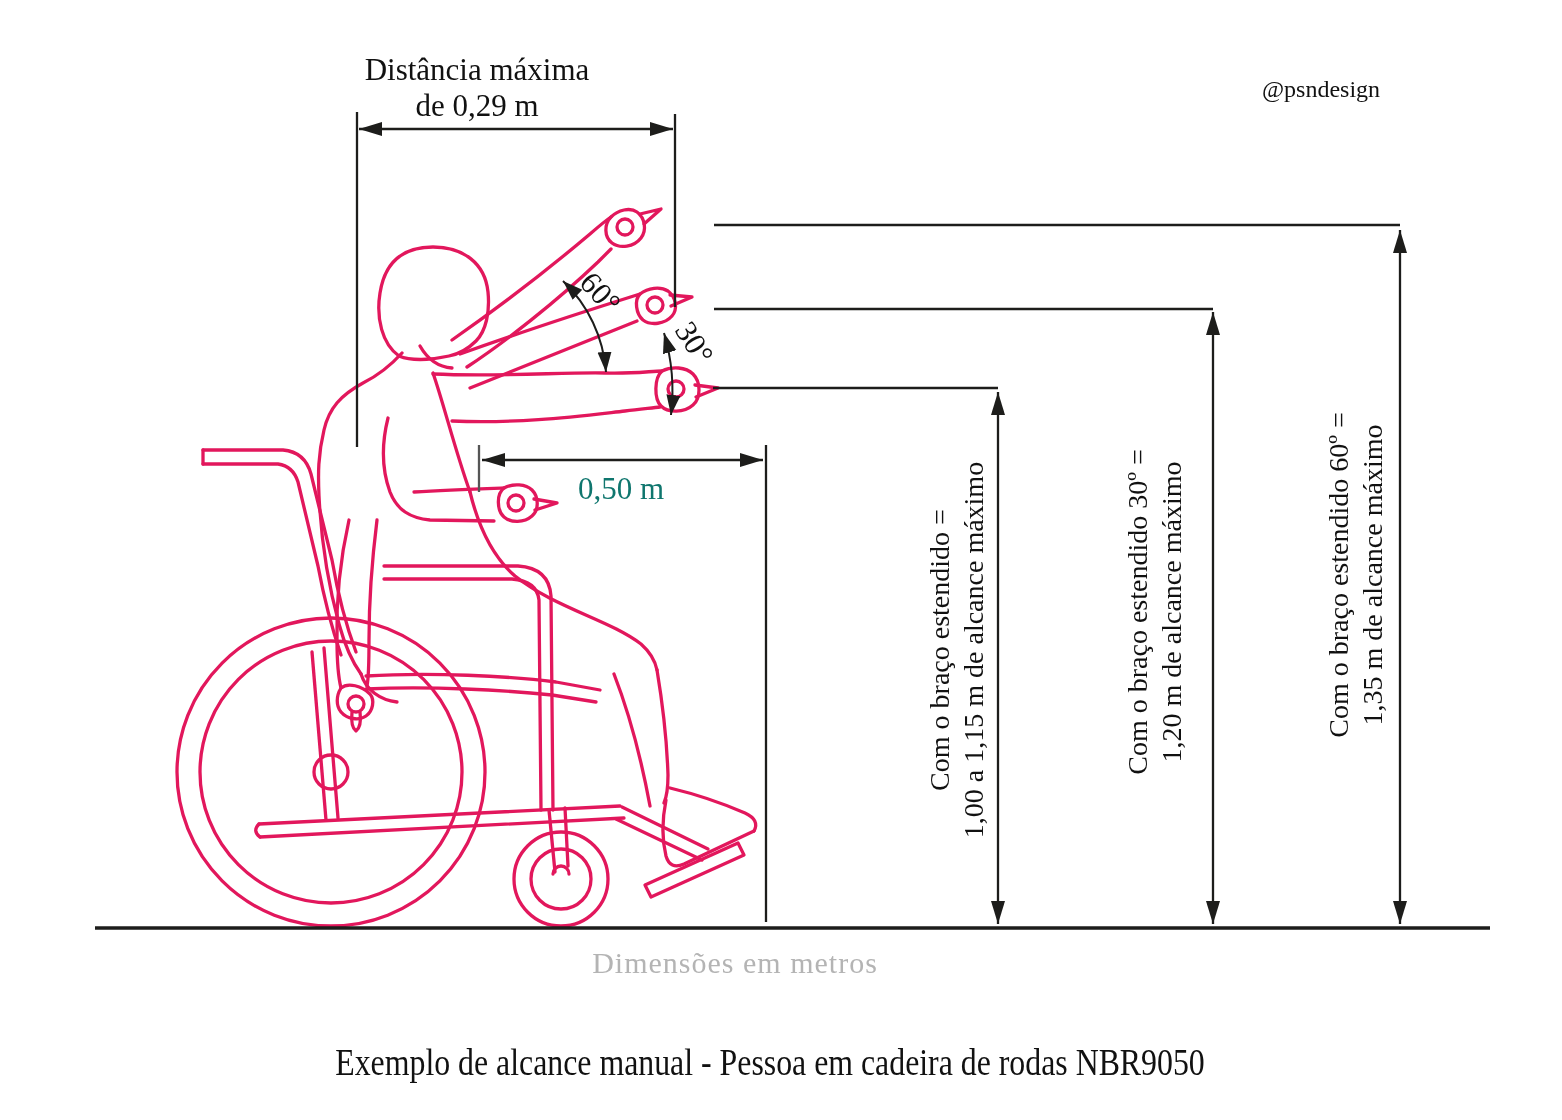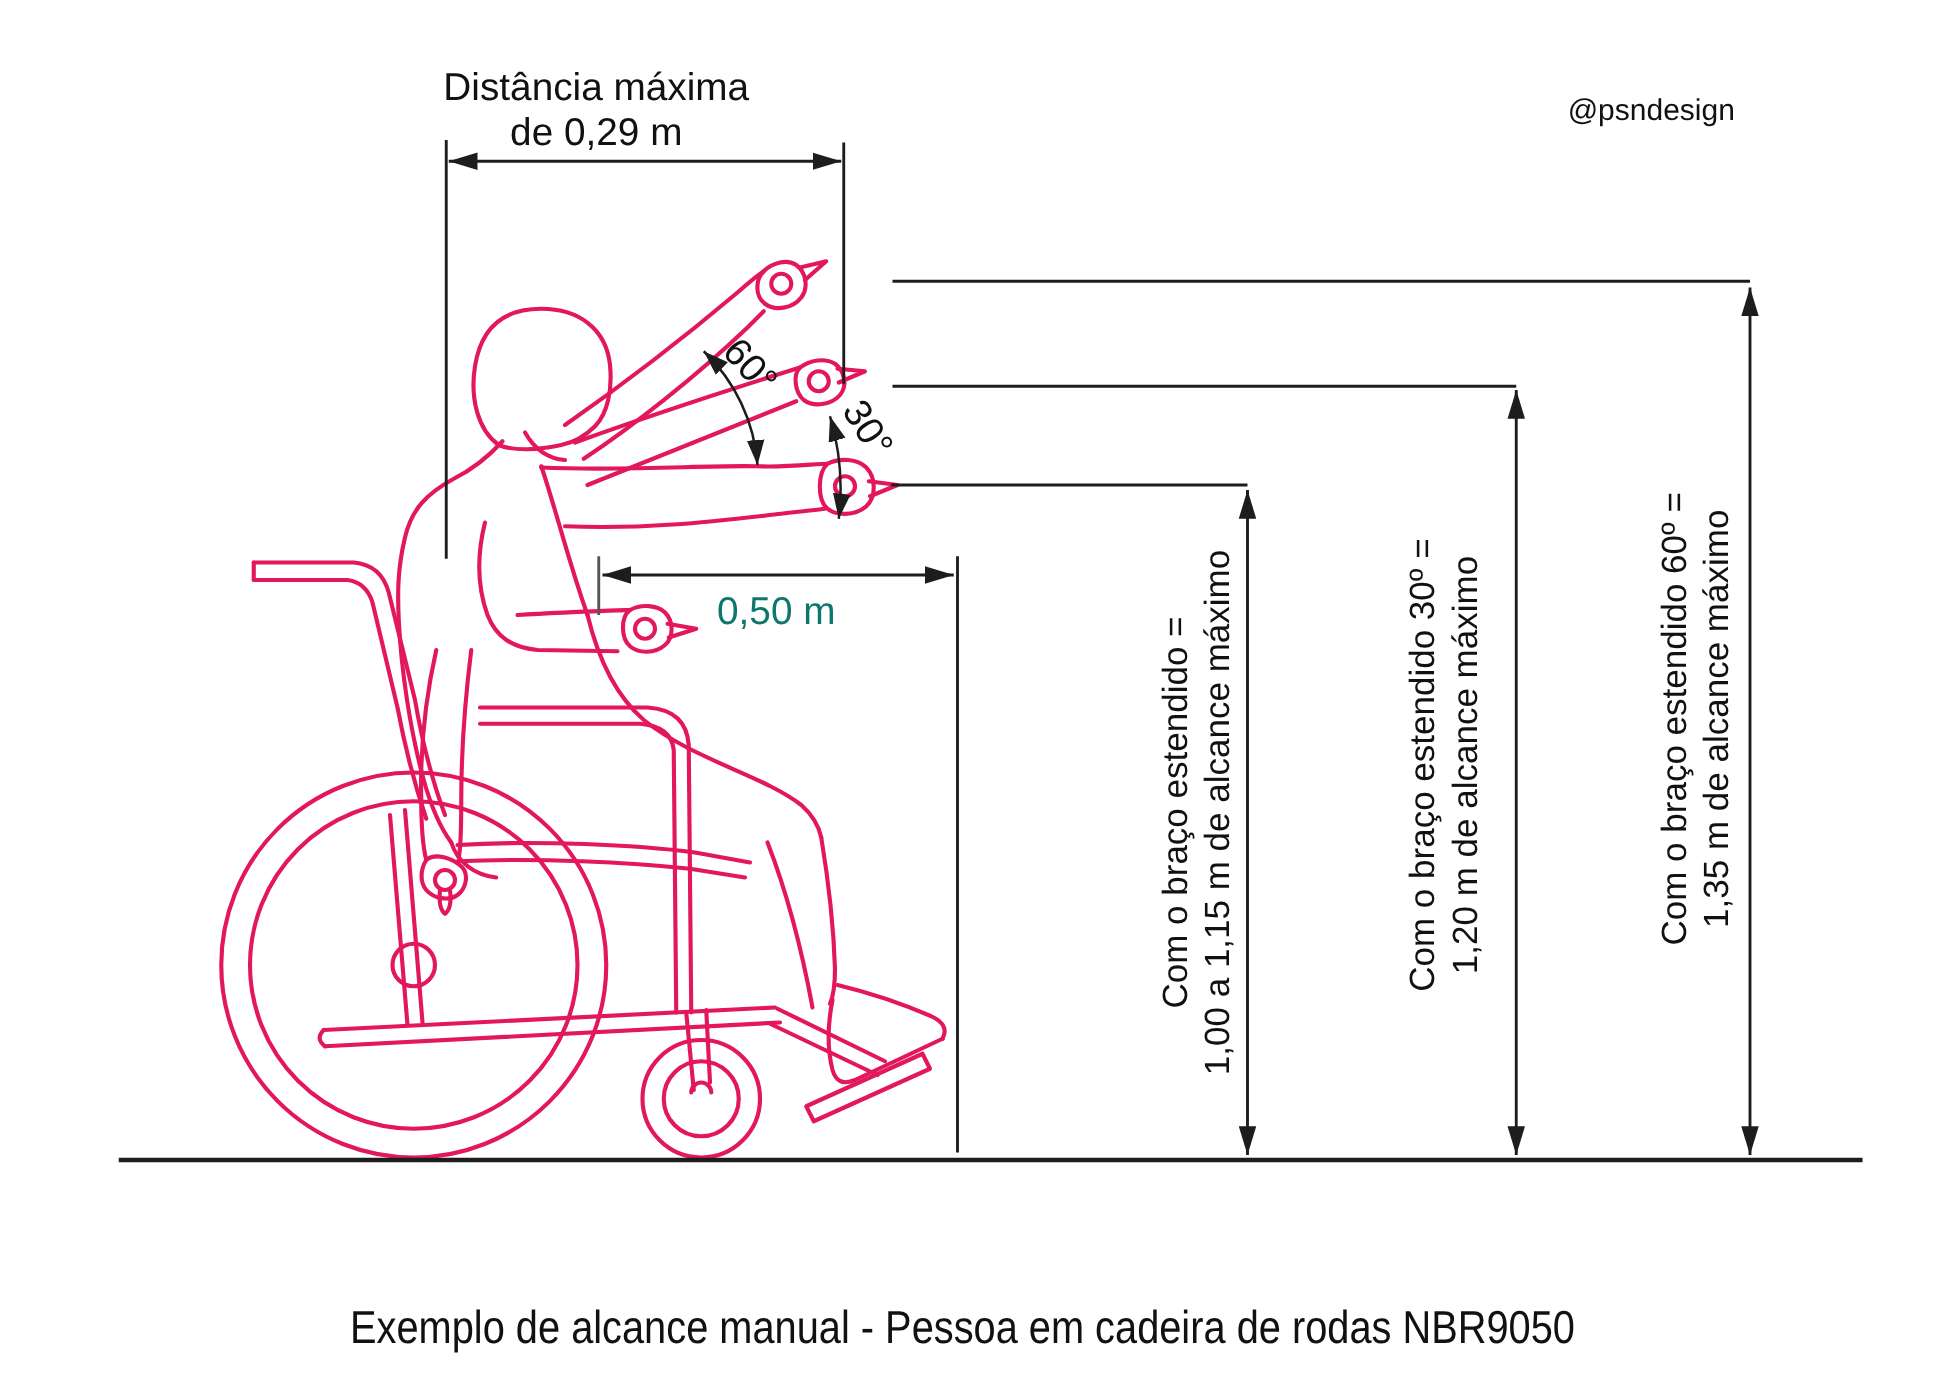--- a/index.html
+++ b/index.html
@@ -1,18 +1,18 @@
 <!DOCTYPE html>
 <html><head>
 <meta charset="utf-8">
 <style>
   html,body{margin:0;padding:0;background:#ffffff;}
   .stage{
     position:relative;width:1562px;height:1120px;background:#ffffff;
-    font-family:Liberation Sans, sans-serif;color:#111;overflow:hidden;
+    font-family:Liberation Serif, serif;color:#111;overflow:hidden;
   }
   .stage svg{position:absolute;left:0;top:0;}
   .lbl{position:absolute;white-space:nowrap;}
   .dim-top{
     left:477px;top:52px;transform:translateX(-50%);
     text-align:center;font-size:31px;line-height:1.15;color:#111;
   }
   .credit{left:1321px;top:89px;transform:translate(-50%,-50%);font-size:24px;color:#111;}
   .dim-050{left:621px;top:489px;transform:translate(-50%,-50%);font-size:31px;color:#0f766e;}
   .angle-60{left:600px;top:293px;transform:translate(-50%,-50%) rotate(48deg);font-size:31px;color:#111;}
@@ -202,15 +202,16 @@
   </div>
   <div class="vlabel v2">
     <span>Com o braço estendido 30º =</span>
     <span>1,20 m de alcance máximo</span>
   </div>
   <div class="vlabel v3">
     <span>Com o braço estendido 60º =</span>
     <span>1,35 m de alcance máximo</span>
   </div>
 
+  <div class="lbl footnote">Dimensões em metros</div>
 
   <div class="lbl title">Exemplo de alcance manual - Pessoa em cadeira de rodas NBR9050</div>
 </div>
 
 </body></html>

